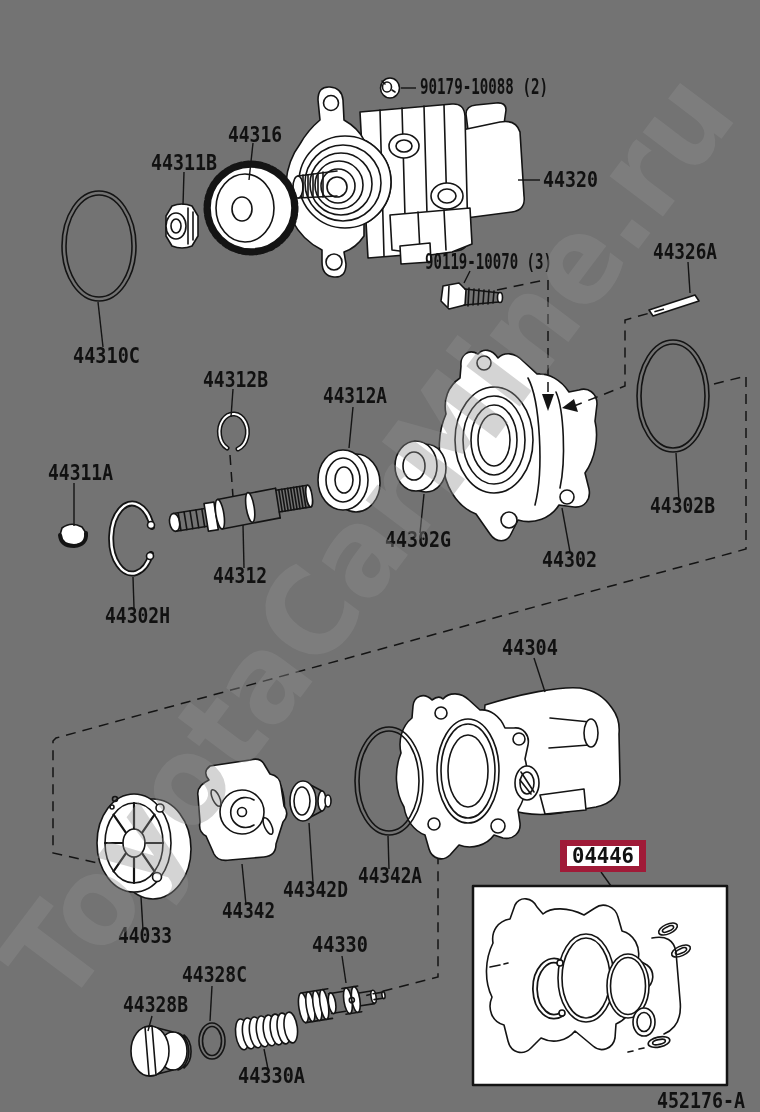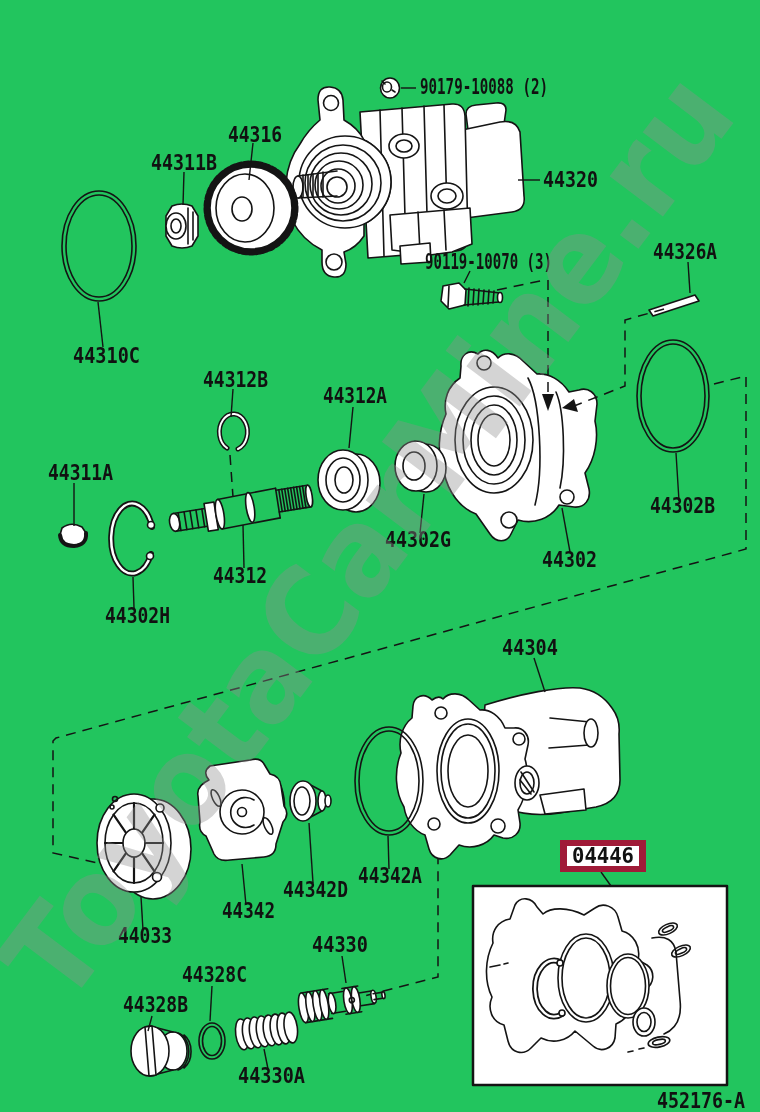--- a/index.html
+++ b/index.html
@@ -1,16 +1,16 @@
 <!DOCTYPE html>
 <html><head>
 <meta charset="utf-8">
 <style>
   html,body{margin:0;padding:0;background:#ffffff;}
-  .stage{position:relative;width:760px;height:1112px;background:#22c55e;overflow:hidden;
+  .stage{position:relative;width:760px;height:1112px;background:#737373;overflow:hidden;
          font-family:"DejaVu Sans Mono","Liberation Mono",monospace;}
   svg{position:absolute;left:0;top:0;}
   text.callout{font-family:"DejaVu Sans Mono","Liberation Mono",monospace;
                font-weight:700;font-size:21px;fill:#111;}
   text.watermark{font-family:"DejaVu Sans","Liberation Sans",sans-serif;font-weight:700;}
 </style>
 </head>
 <body>
 
 <div class="stage">

